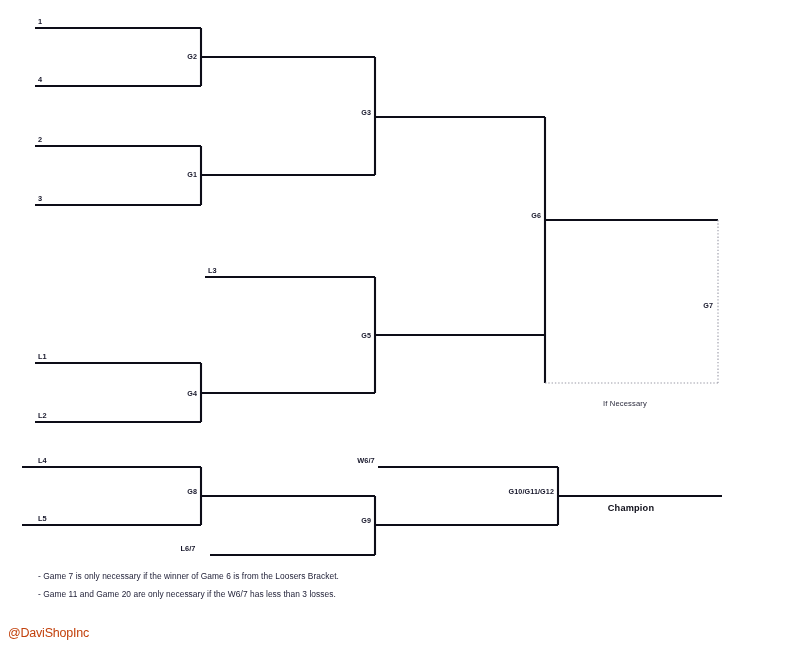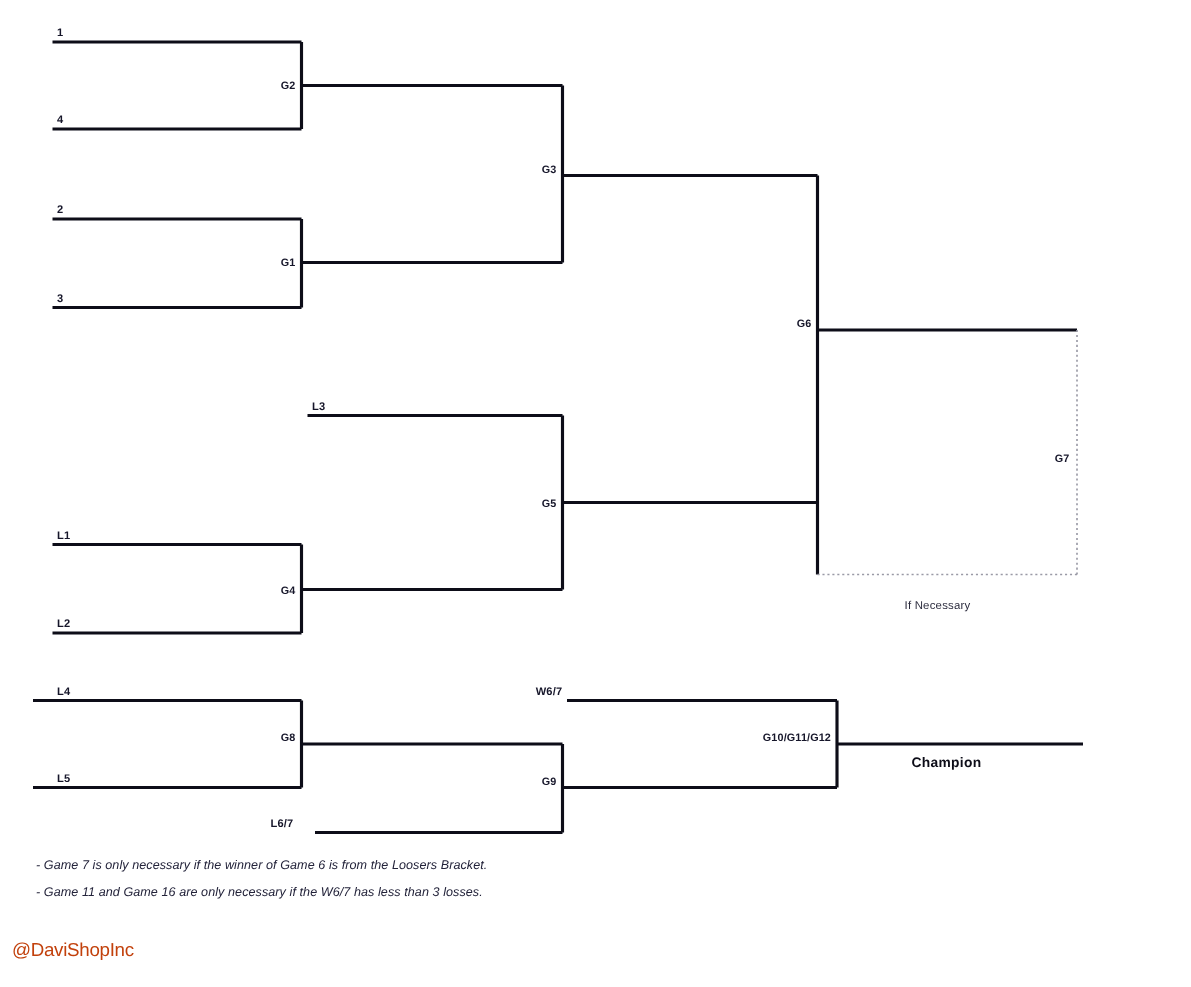--- a/index.html
+++ b/index.html
@@ -57,27 +57,26 @@
   }
   .ifnec-label {
     font-family: "Liberation Sans", sans-serif;
     font-size: 7.6px;
     font-weight: normal;
     fill: #2a2a3c;
     letter-spacing: 0.15px;
   }
   .note-text {
     position: absolute;
-    left: 24px;
+    left: 38px;
     font-family: "Liberation Sans", sans-serif;
     font-size: 8.4px;
     color: #23233a;
     white-space: nowrap;
     letter-spacing: 0.05px;
-    font-style: italic;
   }
   #note-line-1 { top: 571px; }
   #note-line-2 { top: 589px; }
   #watermark {
     position: absolute;
     left: 8px;
     top: 626px;
     font-family: "Liberation Sans", sans-serif;
     font-size: 12.5px;
     color: #c2410c;
@@ -173,15 +172,15 @@
   <text class="game-label" x="197" y="494" text-anchor="end">G8</text>
   <text class="game-label" x="371" y="523" text-anchor="end">G9</text>
   <text class="game-label" x="554" y="494" text-anchor="end">G10/G11/G12</text>
 
   <text class="champion-label" x="631" y="511" text-anchor="middle">Champion</text>
   <text class="ifnec-label" x="625" y="406" text-anchor="middle">If Necessary</text>
 
 </svg>
 
 <div class="note-text" id="note-line-1">- Game 7 is only necessary if the winner of Game 6 is from the Loosers Bracket.</div>
-<div class="note-text" id="note-line-2">- Game 11 and Game 16 are only necessary if the W6/7 has less than 3 losses.</div>
+<div class="note-text" id="note-line-2">- Game 11 and Game 20 are only necessary if the W6/7 has less than 3 losses.</div>
 
 <div id="watermark">@DaviShopInc</div>
 
 </body></html>

